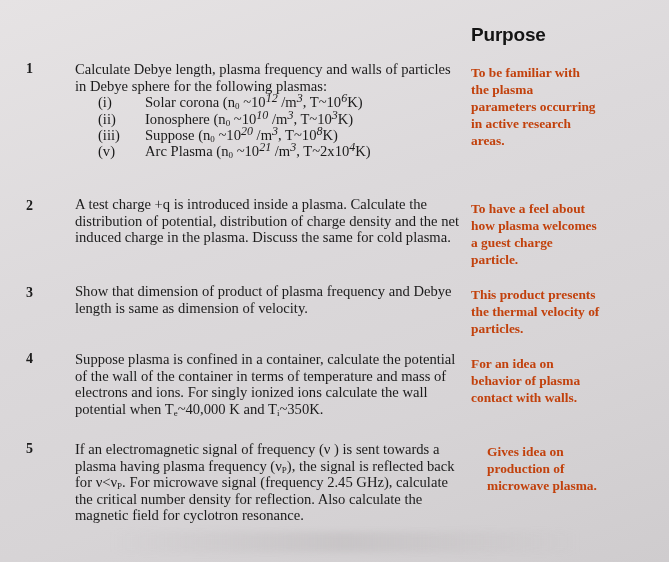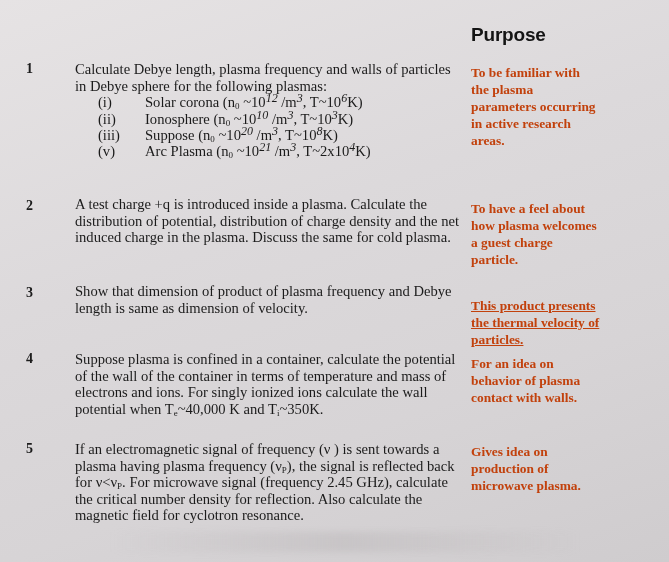--- a/index.html
+++ b/index.html
@@ -132,40 +132,40 @@
     <p>To have a feel about
 how plasma welcomes
 a guest charge
 particle.</p>
   </div>
 
   <div class="num" style="top:285px;">3</div>
   <div class="prob" style="top:283px;">
     <p>Show that dimension of product of plasma frequency and Debye length is same as dimension of velocity.</p>
   </div>
-  <div class="purp" style="top:297px;text-decoration:underline;">
+  <div class="purp" style="top:286px;">
     <p>This product presents
 the thermal velocity of
 particles.</p>
   </div>
 
   <div class="num" style="top:351px;">4</div>
   <div class="prob" style="top:351px;">
     <p><span>Suppose plasma is confined in a container, calculate the potential of the wall of the container in terms of temperature and mass of electrons and ions. For singly ionized ions calculate the wall potential when T</span><sub>e</sub><span>~40,000 K and T</span><sub>i</sub><span>~350K.</span></p>
   </div>
   <div class="purp" style="top:355px;">
     <p>For an idea on
 behavior of plasma
 contact with walls.</p>
   </div>
 
   <div class="num" style="top:441px;">5</div>
   <div class="prob" style="top:441px;">
     <p><span>If an electromagnetic signal of frequency (ν ) is sent towards a plasma having plasma frequency (ν</span><sub>P</sub><span>), the signal  is reflected back for ν&lt;ν</span><sub>P</sub><span>. For microwave signal (frequency 2.45 GHz), calculate the critical number density for reflection. Also calculate the magnetic field for cyclotron resonance.</span></p>
   </div>
-  <div class="purp" style="top:443px;">
+  <div class="purp" style="top:443px;margin-left:16px;">
     <p>Gives idea on
 production of
 microwave plasma.</p>
   </div>
 
   <div class="ghost"></div>
 </div>
 
 </body></html>

